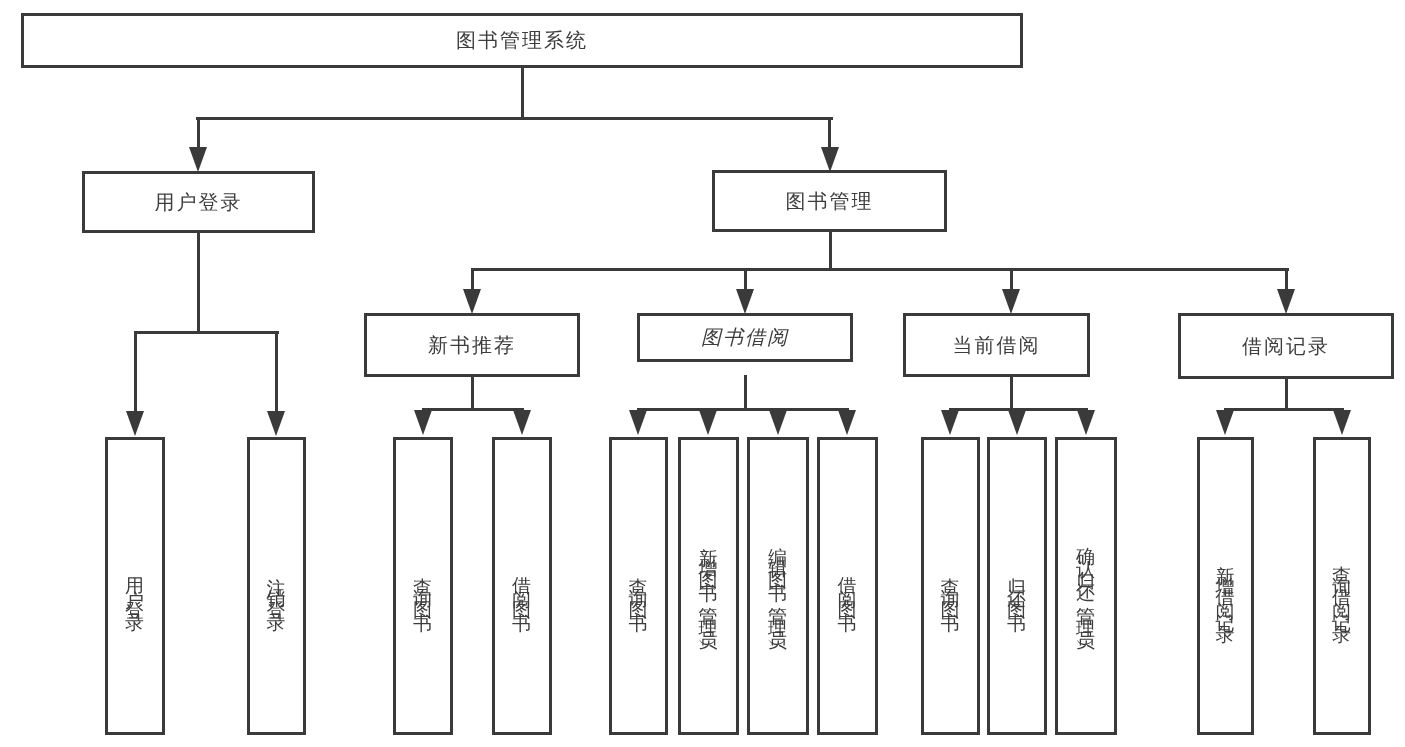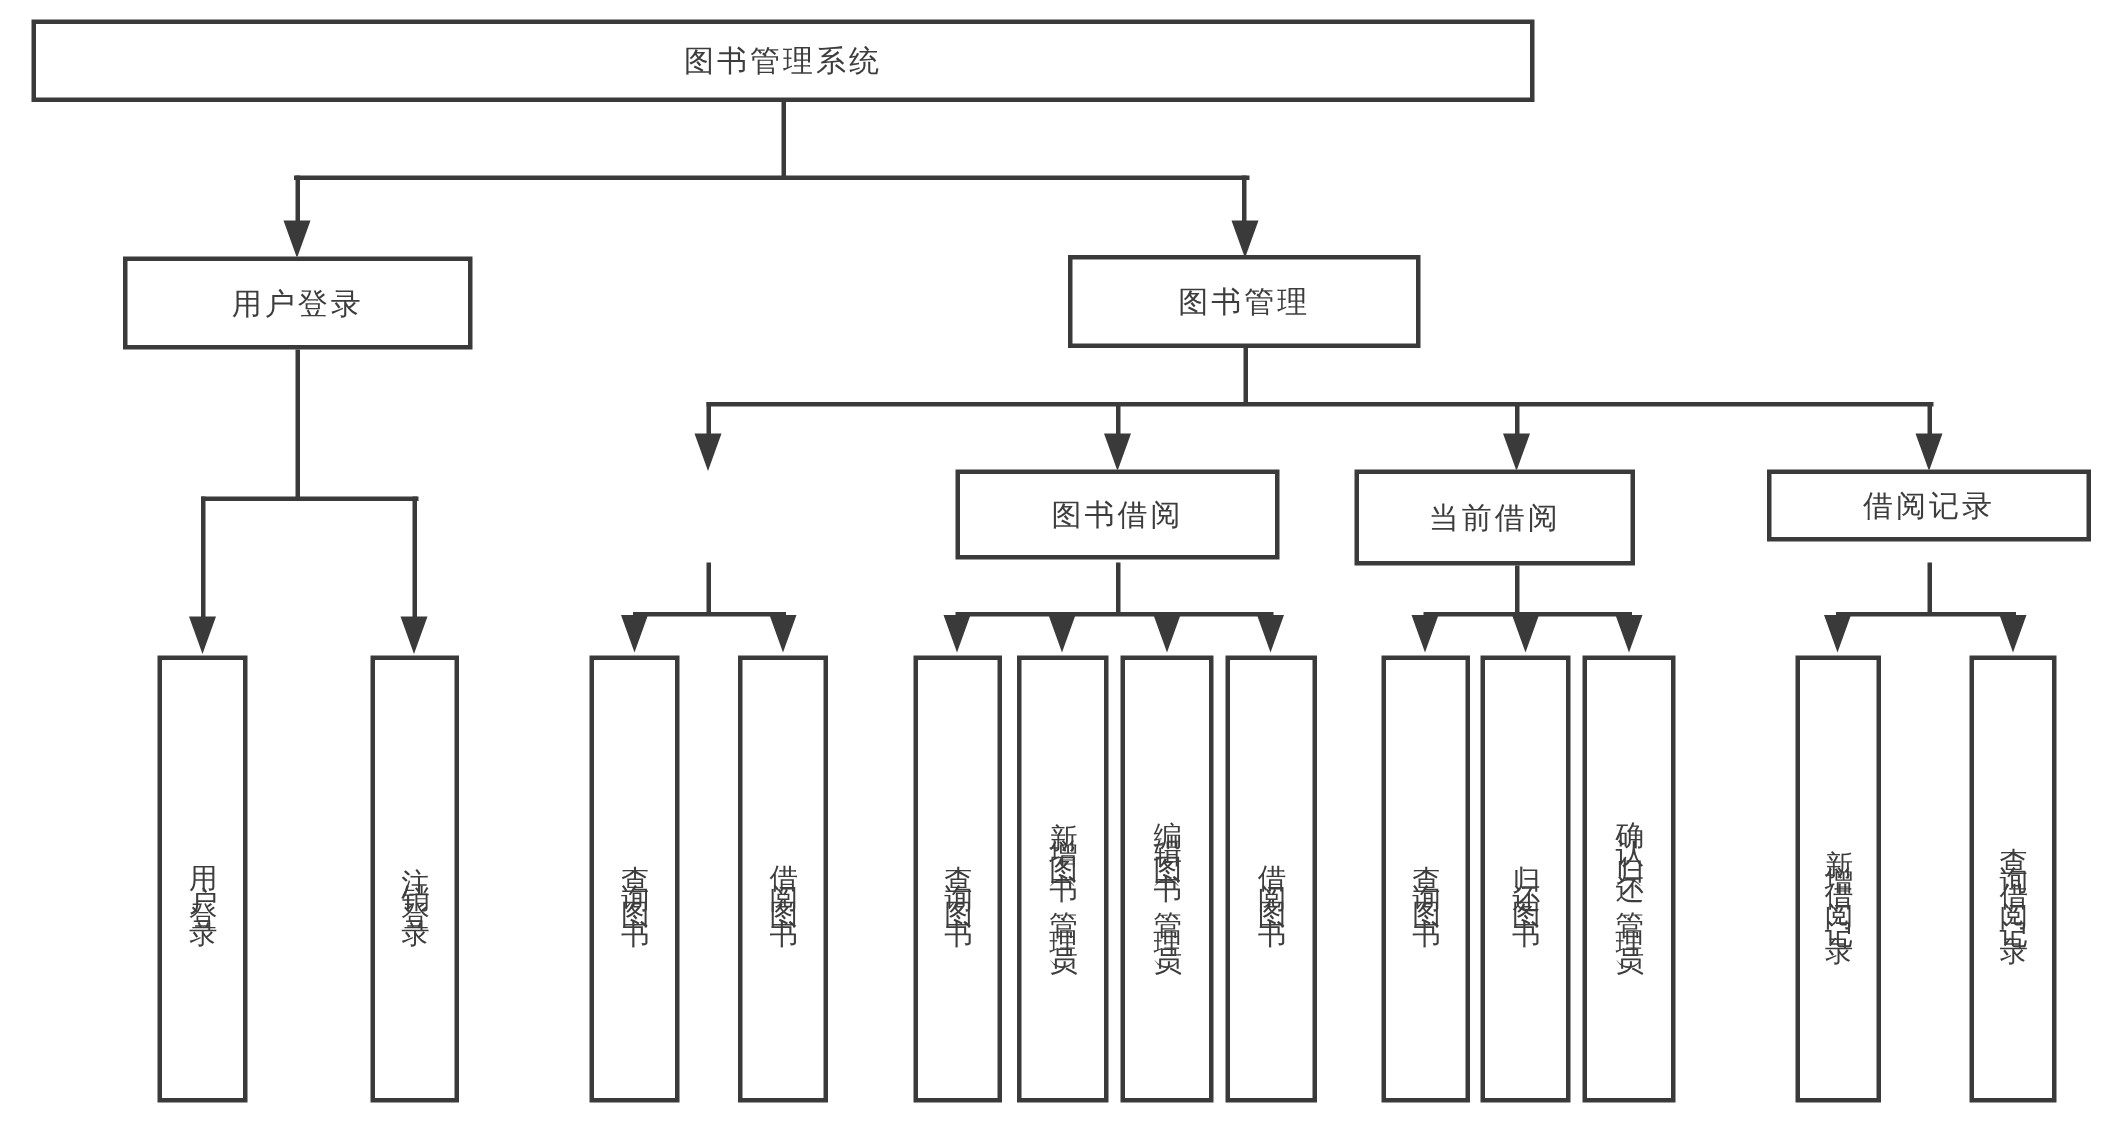--- a/index.html
+++ b/index.html
@@ -34,23 +34,23 @@
     text-orientation: mixed;
     letter-spacing: 12px;
     font-size: 19px;
     line-height: 1;
   }
   
   .n-root  { left: 21px;   top: 13px;  width: 1002px; height: 55px; }
   .n-login { left: 82px;   top: 171px; width: 233px;  height: 62px; }
   .n-mgmt  { left: 712px;  top: 170px; width: 235px;  height: 62px; }
   .n-l3a   { left: 364px;  top: 313px; width: 216px;  height: 64px; }
-  .n-l3b   { left: 637px;  top: 313px; width: 216px;  height: 60px; }
+  .n-l3b   { left: 637px;  top: 313px; width: 216px;  height: 49px; font-style: italic; }
   .n-l3c   { left: 903px;  top: 313px; width: 187px;  height: 64px; }
-  .n-l3d   { left: 1178px; top: 313px; width: 216px;  height: 48px; }
+  .n-l3d   { left: 1178px; top: 313px; width: 216px;  height: 66px; }
   .leaf    { top: 437px; height: 298px; }
   .n-g1a { left: 105px;  width: 60px; }
   .n-g1b { left: 247px;  width: 59px; }
   .n-g2a { left: 393px;  width: 60px; }
   .n-g2b { left: 492px;  width: 60px; }
   .n-g3a { left: 609px;  width: 59px; }
   .n-g3b { left: 678px;  width: 61px; }
   .n-g3c { left: 747px;  width: 62px; }
   .n-g3d { left: 817px;  width: 61px; }
   .n-g4a { left: 921px;  width: 59px; }
@@ -133,20 +133,21 @@
   <div class="ln" style="left:1285px; top:375px; width:3px;   height:35px;"></div>
   <div class="ln" style="left:1224px; top:408px; width:120px; height:3px;"></div>
   <div class="tri" style="left:1216px; top:410px;"></div>
   <div class="tri" style="left:1333px; top:410px;"></div>
 
   <div class="box n-root">图书管理系统</div>
 
   <div class="box n-login">用户登录</div>
   <div class="box n-mgmt">图书管理</div>
 
+  <div class="box n-l3a">新书推荐</div>
   <div class="box n-l3b">图书借阅</div>
   <div class="box n-l3c">当前借阅</div>
   <div class="box n-l3d">借阅记录</div>
 
   <div class="box vbox leaf n-g1a">用户登录</div>
   <div class="box vbox leaf n-g1b">注销登录</div>
 
   <div class="box vbox leaf n-g2a">查询图书</div>
   <div class="box vbox leaf n-g2b">借阅图书</div>
 

